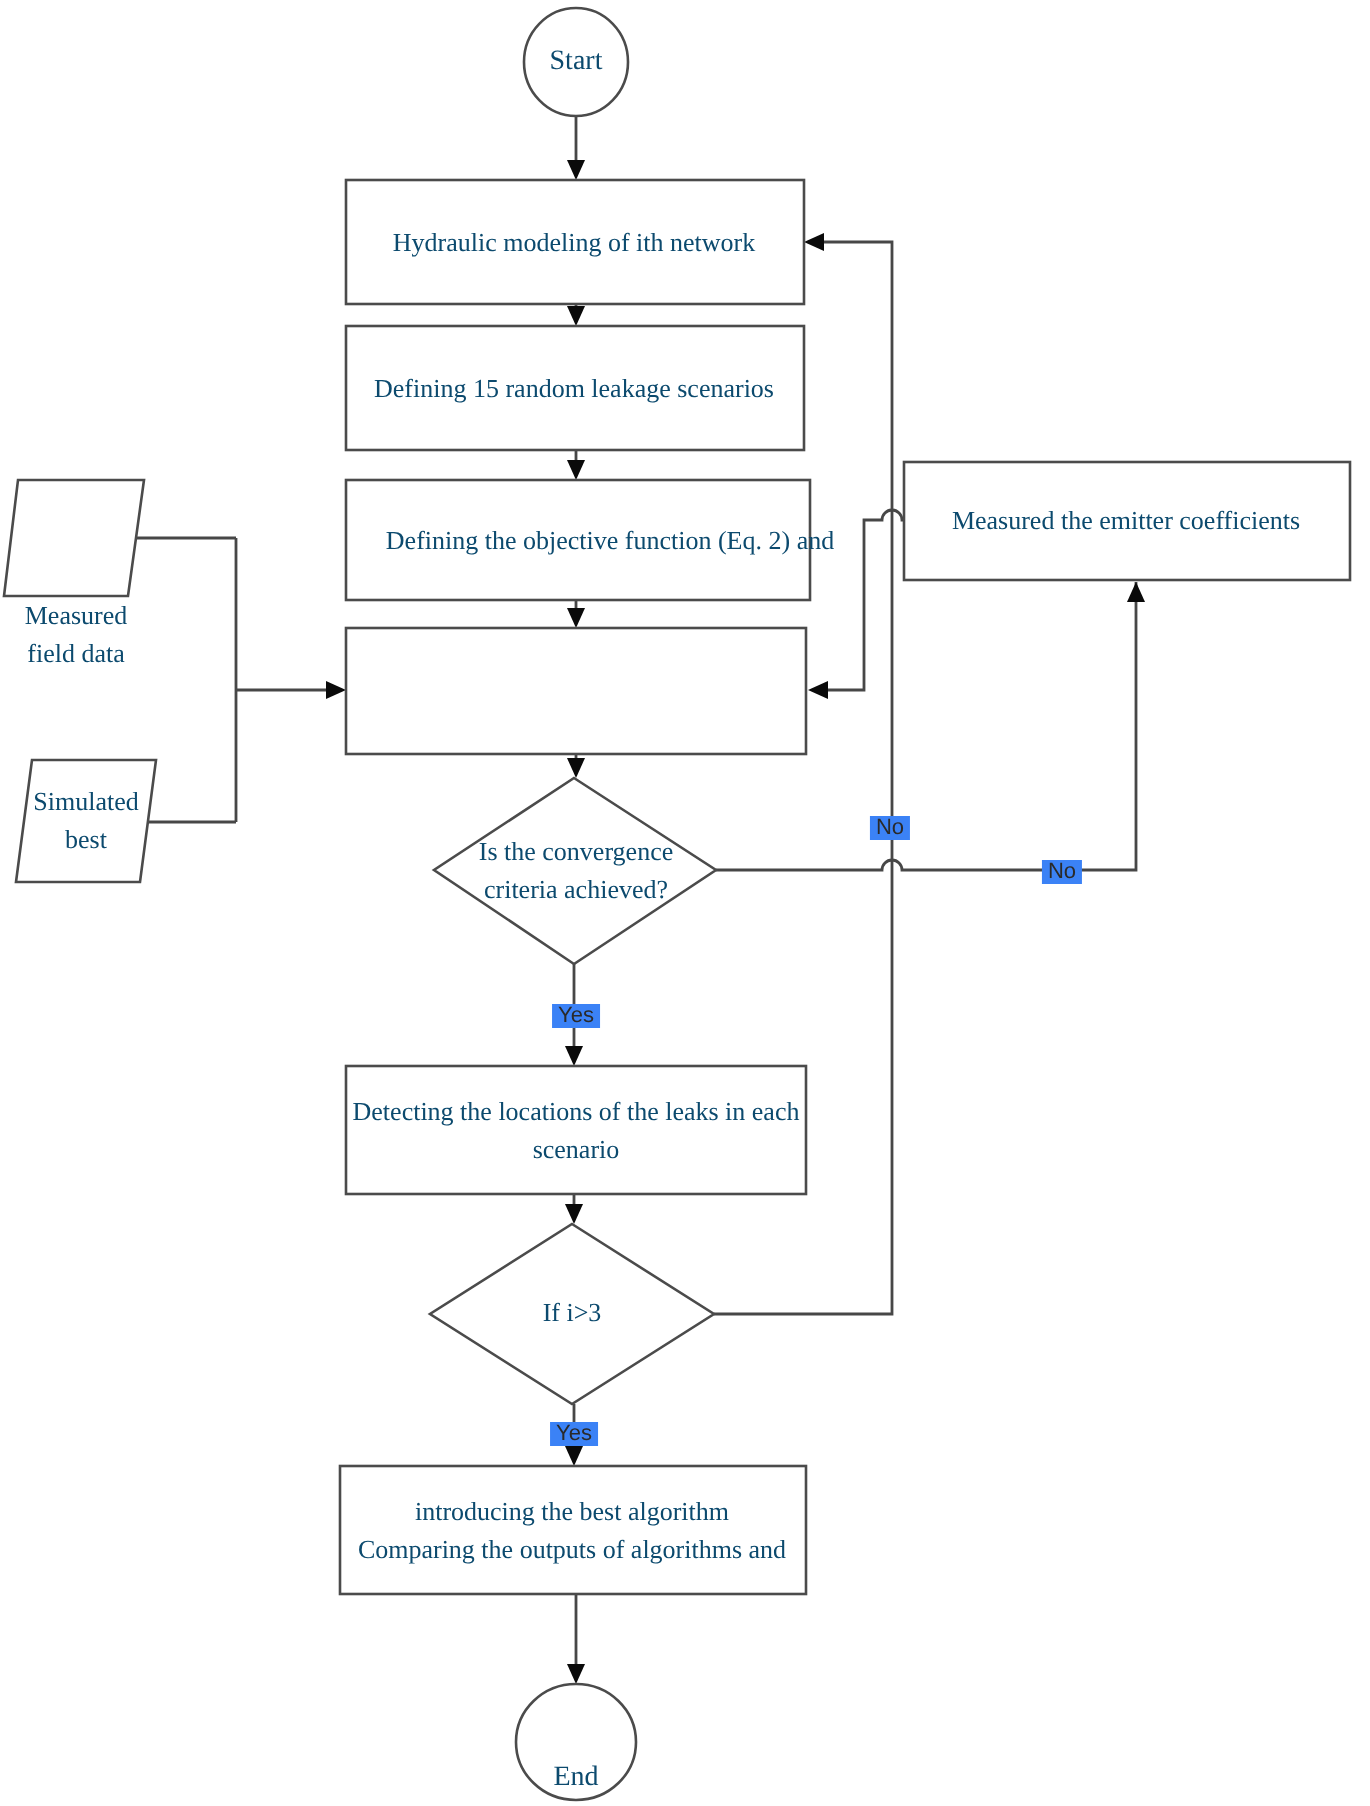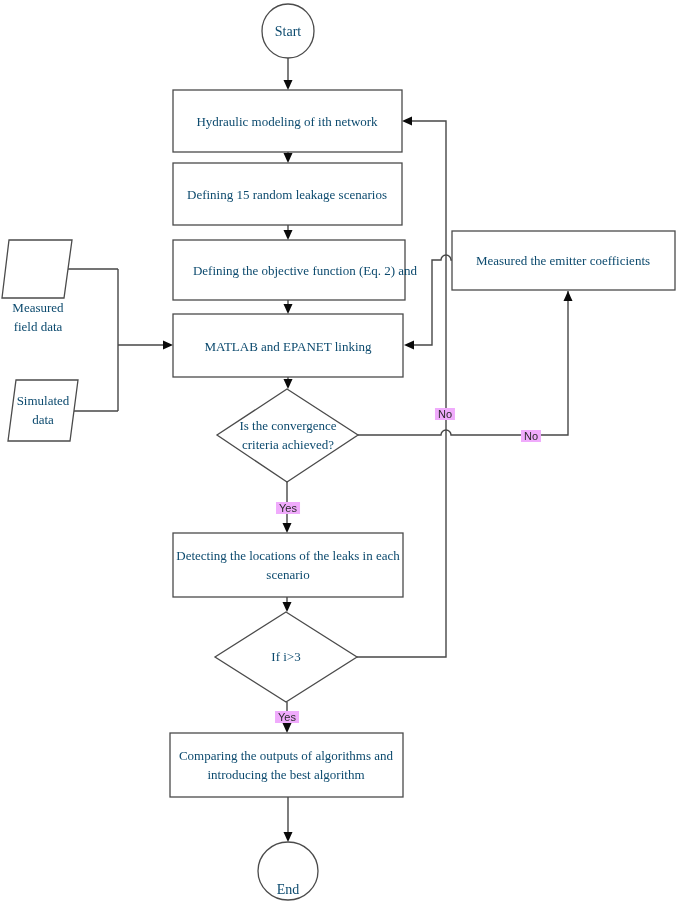--- a/index.html
+++ b/index.html
@@ -22,21 +22,21 @@
   }
   .label .ln{display:block;white-space:nowrap;}
   .terminator-label{font-size:14px;}
   .tag{
     position:absolute;
     transform:translate(-50%,-50%);
     font-family:"Liberation Sans","DejaVu Sans",sans-serif;
     font-size:11px;
     line-height:12px;
     color:#2a2a2a;
-    background:#f0abfc;
+    background:#3b82f6;
     padding:0 3px;
     white-space:nowrap;
     text-align:center;
   }
 </style>
 </head>
 <body>
 
 <div class="canvas">
 
@@ -104,59 +104,56 @@
   </div>
 
   <div class="label" style="left:287px;top:194px;">
     <span class="ln">Defining 15 random leakage scenarios</span>
   </div>
 
   <div class="label" style="left:305px;top:270px;">
     <span class="ln">Defining the objective function (Eq. 2) and</span>
   </div>
 
-  <div class="label" style="left:288px;top:346px;">
-    <span class="ln">MATLAB and EPANET linking</span>
-  </div>
 
   <div class="label" style="left:288px;top:565px;">
     <span class="ln">Detecting the locations of the leaks in each</span>
     <span class="ln">scenario</span>
   </div>
 
   <div class="label" style="left:288px;top:435px;">
     <span class="ln">Is the convergence</span>
     <span class="ln">criteria achieved?</span>
   </div>
 
   <div class="label" style="left:286px;top:656px;">
     <span class="ln">If i&gt;3</span>
   </div>
 
   <div class="label" style="left:286px;top:765px;">
+    <span class="ln">introducing the best algorithm</span>
     <span class="ln">Comparing the outputs of algorithms and</span>
-    <span class="ln">introducing the best algorithm</span>
   </div>
 
   <div class="label terminator-label" style="left:288px;top:889px;">
     <span class="ln">End</span>
   </div>
 
   <div class="label" style="left:563px;top:260px;">
     <span class="ln">Measured the emitter coefficients</span>
   </div>
 
   <div class="label" style="left:38px;top:269px;margin-top:48px;">
     <span class="ln">Measured</span>
     <span class="ln">field data</span>
   </div>
 
   <div class="label" style="left:43px;top:410px;">
     <span class="ln">Simulated</span>
-    <span class="ln">data</span>
+    <span class="ln">best</span>
   </div>
 
   <span class="tag" style="left:288px;top:508px;">Yes</span>
   <span class="tag" style="left:287px;top:717px;">Yes</span>
   <span class="tag" style="left:445px;top:414px;">No</span>
   <span class="tag" style="left:531px;top:436px;">No</span>
 
 </div>
 
 </body></html>

